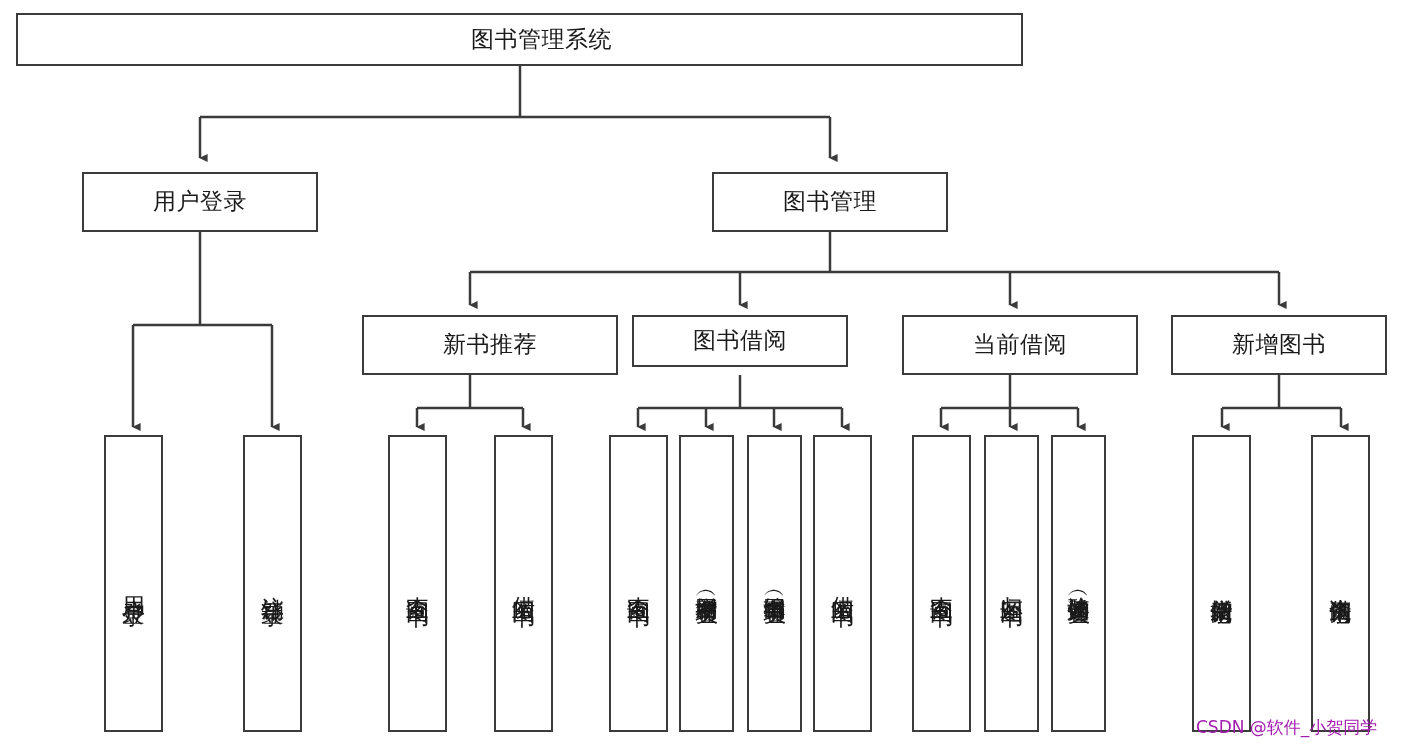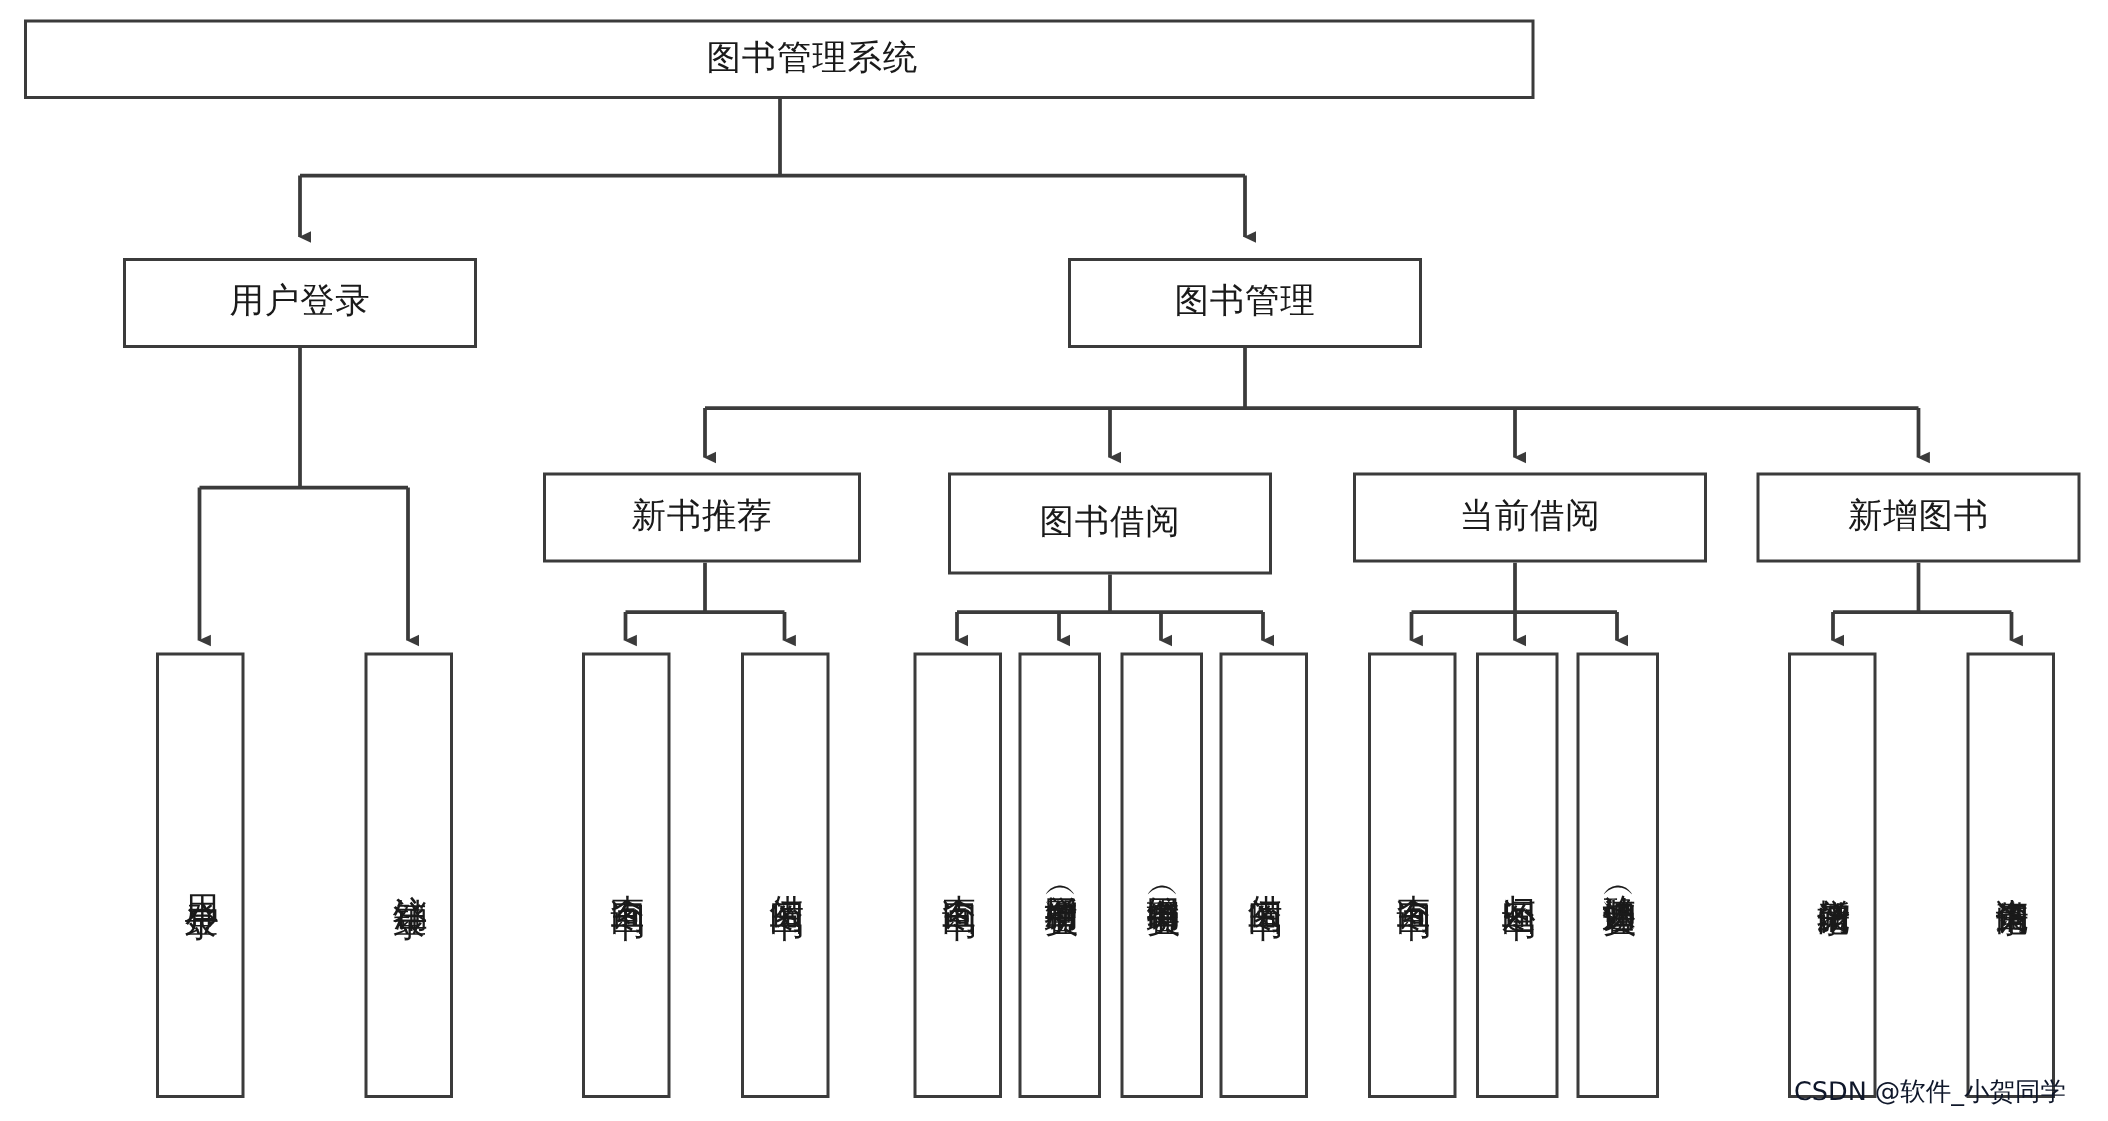--- a/index.html
+++ b/index.html
@@ -62,21 +62,21 @@
     line-height: 1.0;
     letter-spacing: 3px;
     white-space: nowrap;
   }
   .node.vert.tall .label {
     font-size: 22px;
     letter-spacing: 1px;
   }
   .watermark {
     position: absolute;
-    color: #0f172a;
+    color: #a21caf;
     font-size: 17px;
     white-space: nowrap;
     font-family: "DejaVu Sans", "Liberation Sans", sans-serif;
   }
 </style>
 </head>
 <body>
 
 <div id="canvas">
 
@@ -136,25 +136,25 @@
   </div>
 
   <div class="node horiz" style="left:82px; top:172px; width:236px; height:60px;">
     <span class="label">用户登录</span>
   </div>
 
   <div class="node horiz" style="left:712px; top:172px; width:236px; height:60px;">
     <span class="label">图书管理</span>
   </div>
 
-  <div class="node horiz" style="left:362px; top:315px; width:212px; height:60px;">
+  <div class="node horiz" style="left:362px; top:315px; width:256px; height:60px;">
     <span class="label">新书推荐</span>
   </div>
 
-  <div class="node horiz" style="left:632px; top:315px; width:216px; height:68px;">
+  <div class="node horiz" style="left:632px; top:315px; width:216px; height:52px;">
     <span class="label">图书借阅</span>
   </div>
 
   <div class="node horiz" style="left:902px; top:315px; width:236px; height:60px;">
     <span class="label">当前借阅</span>
   </div>
 
   <div class="node horiz" style="left:1171px; top:315px; width:216px; height:60px;">
     <span class="label">新增图书</span>
   </div>

